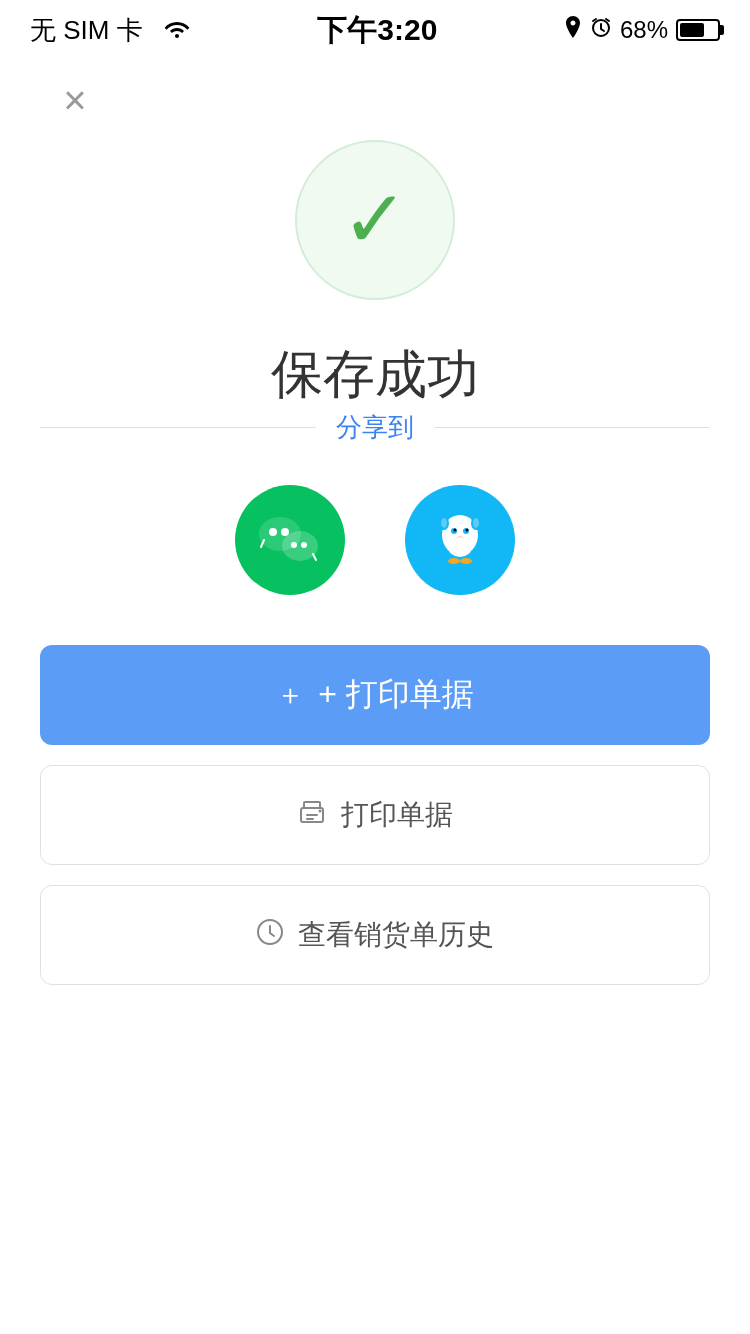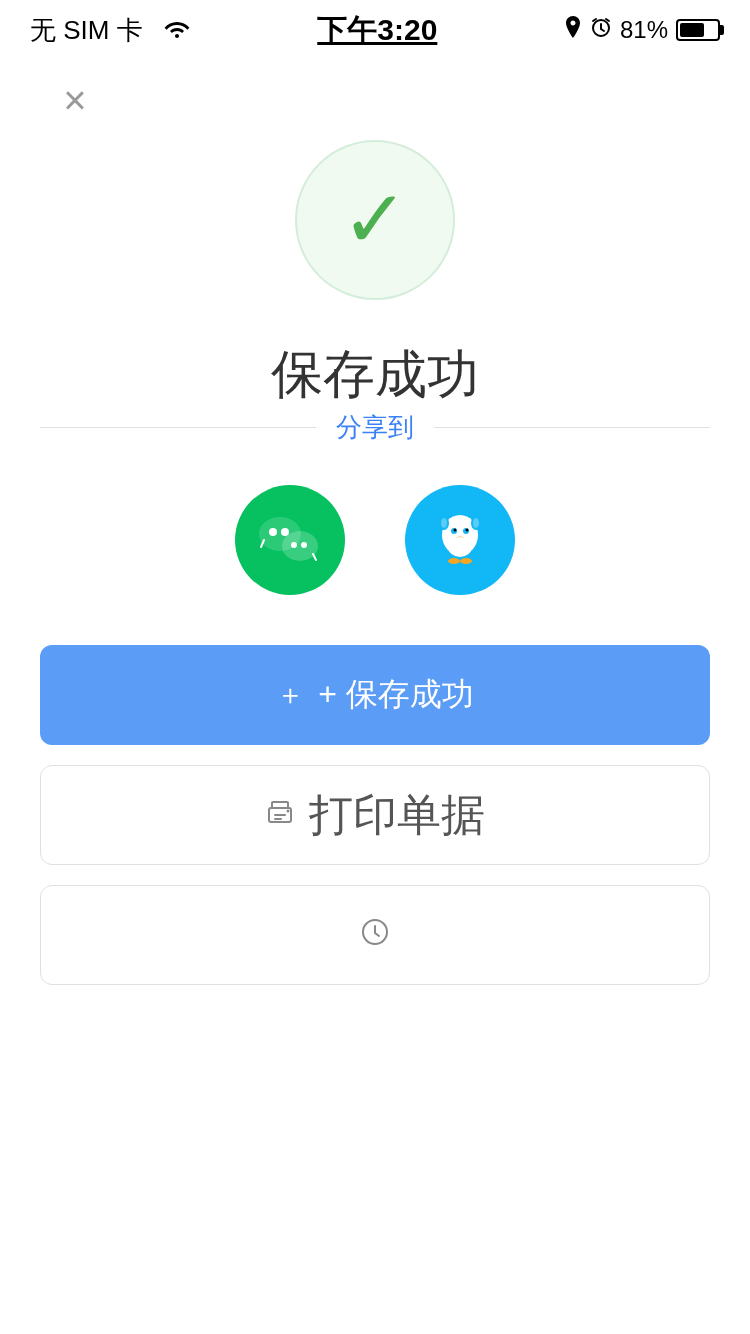--- a/index.html
+++ b/index.html
@@ -35,21 +35,20 @@
       gap: 20px;
       font-size: 26px;
       font-weight: 500;
       color: #000;
     }
 
     .status-center {
       font-size: 30px;
       font-weight: 600;
       color: #000;
-      text-decoration: underline;
     }
 
     .status-right {
       display: flex;
       align-items: center;
       gap: 8px;
       font-size: 24px;
       color: #000;
     }
 
@@ -242,21 +241,21 @@
       cursor: pointer;
       font-family: inherit;
     }
 
     .btn-secondary {
       width: 100%;
       height: 100px;
       background: #ffffff;
       border: 1px solid #e0e0e0;
       border-radius: 12px;
-      font-size: 44px;
+      font-size: 28px;
       color: #555;
       display: flex;
       align-items: center;
       justify-content: center;
       gap: 14px;
       cursor: pointer;
       font-family: inherit;
     }
 
     .btn-icon {
@@ -291,21 +290,21 @@
       </svg>
     </span>
     <span>
       <svg width="22" height="22" viewBox="0 0 22 22" fill="none">
         <circle cx="11" cy="12" r="8" stroke="#000" stroke-width="2" fill="none"></circle>
         <path d="M11 8V13L14 15" stroke="#000" stroke-width="2" stroke-linecap="round"></path>
         <path d="M3 5L6 3" stroke="#000" stroke-width="2" stroke-linecap="round"></path>
         <path d="M19 5L16 3" stroke="#000" stroke-width="2" stroke-linecap="round"></path>
       </svg>
     </span>
-    <span>81%</span>
+    <span>68%</span>
     <div class="battery-container">
       <div class="battery-icon">
         <div class="battery-fill"></div>
       </div>
     </div>
   </div>
 </div>
 
 <div class="close-btn">
   <span class="close-x">×</span>
@@ -365,21 +364,21 @@
           <ellipse cx="42" cy="14" rx="3" ry="5" fill="white" fill-opacity="0.3"></ellipse>
         </svg>
       </div>
     </div>
   </div>
 
   <div class="action-buttons">
 
     <button class="btn-primary">
       <span class="btn-icon-white">＋</span>
-      <span>+ 保存成功</span>
+      <span>+ 打印单据</span>
     </button>
 
     <button class="btn-secondary">
       <span class="btn-icon">
         <svg width="30" height="28" viewBox="0 0 30 28" fill="none">
           <rect x="4" y="10" width="22" height="14" rx="2" stroke="#888" stroke-width="2" fill="none"></rect>
           <path d="M7 10V5C7 4.4 7.4 4 8 4H22C22.6 4 23 4.4 23 5V10" stroke="#888" stroke-width="2"></path>
           <rect x="9" y="16" width="12" height="2" rx="1" fill="#888"></rect>
           <rect x="9" y="20" width="8" height="2" rx="1" fill="#888"></rect>
           <circle cx="23" cy="13" r="1.5" fill="#888"></circle>
@@ -388,16 +387,17 @@
       <span>打印单据</span>
     </button>
 
     <button class="btn-secondary">
       <span class="btn-icon">
         <svg width="28" height="28" viewBox="0 0 28 28" fill="none">
           <circle cx="14" cy="14" r="12" stroke="#888" stroke-width="2" fill="none"></circle>
           <path d="M14 8V15L18 18" stroke="#888" stroke-width="2" stroke-linecap="round"></path>
         </svg>
       </span>
+      <span>查看销货单历史</span>
     </button>
   </div>
 
 </div>
 
 </body></html>

